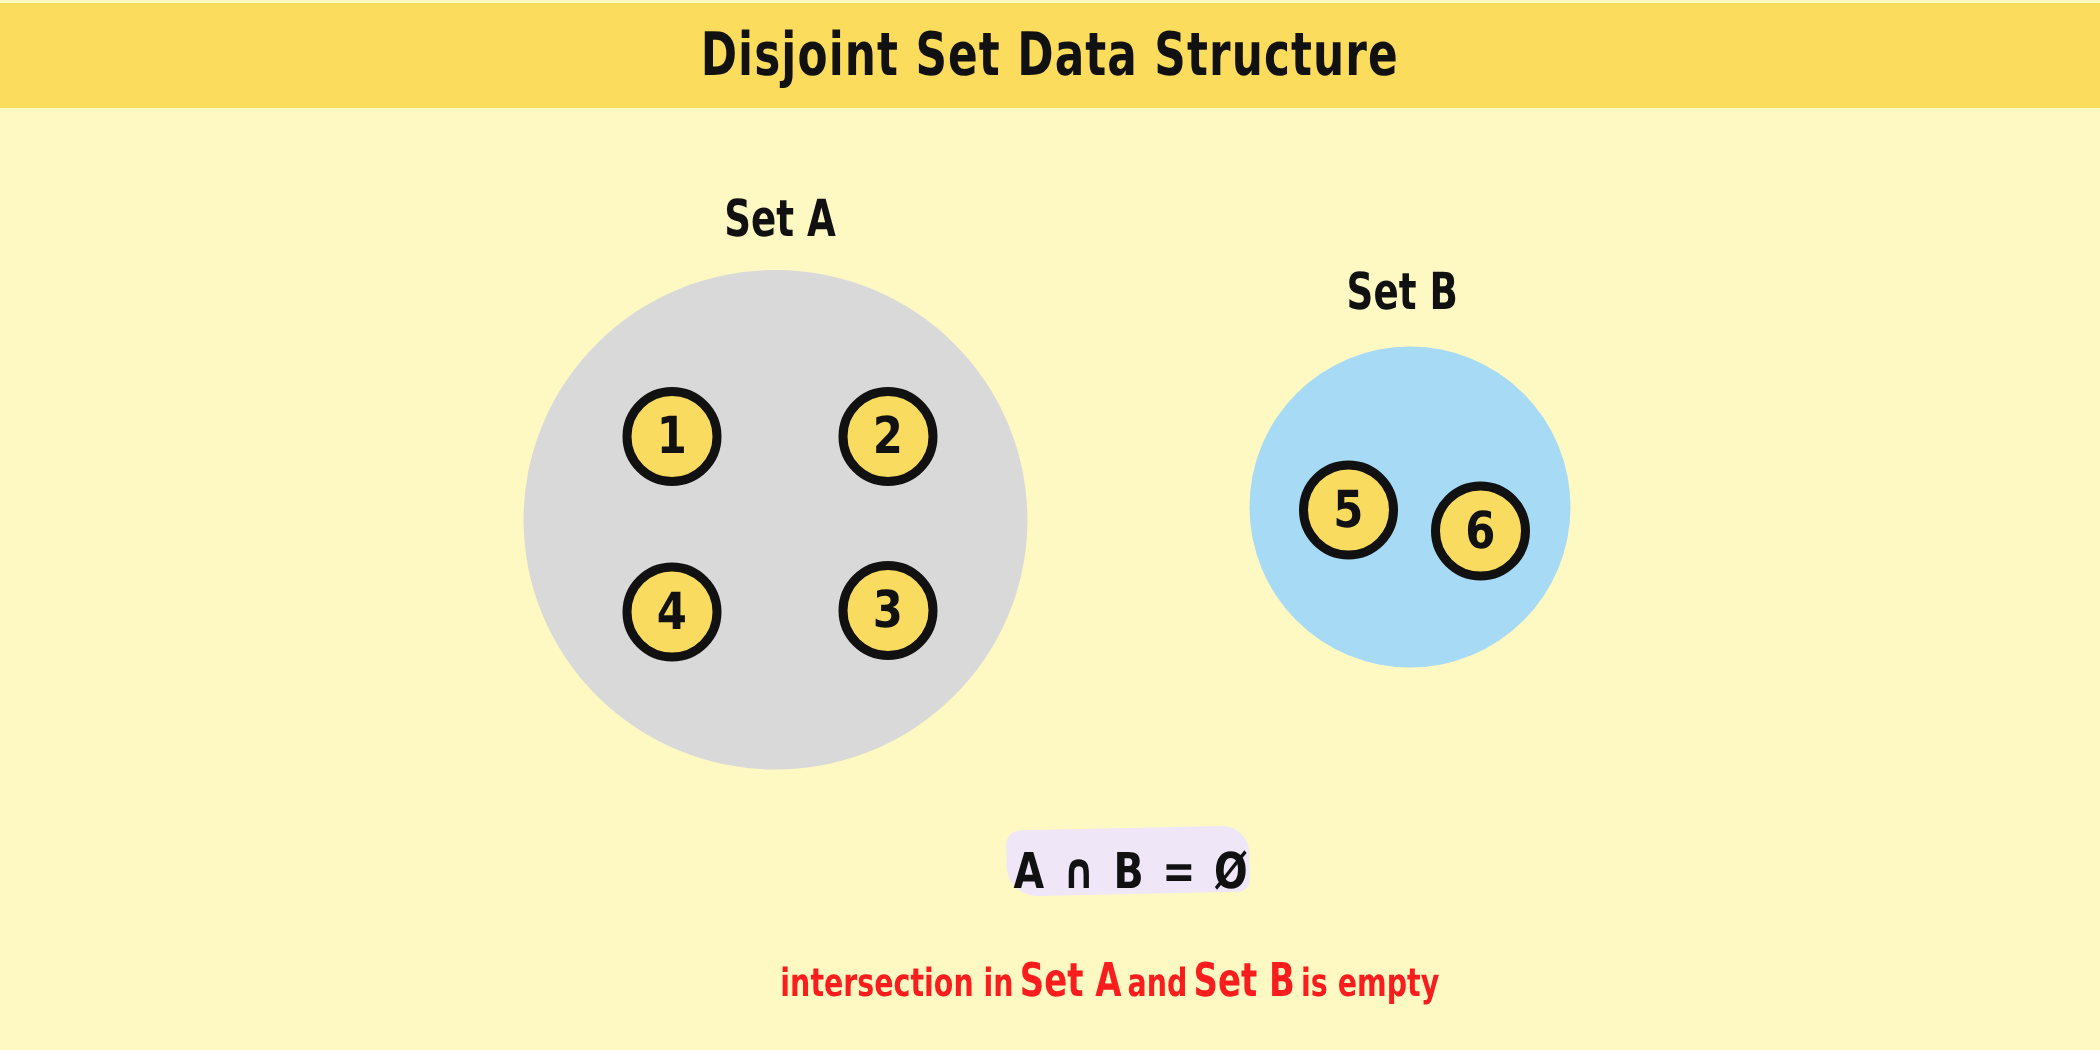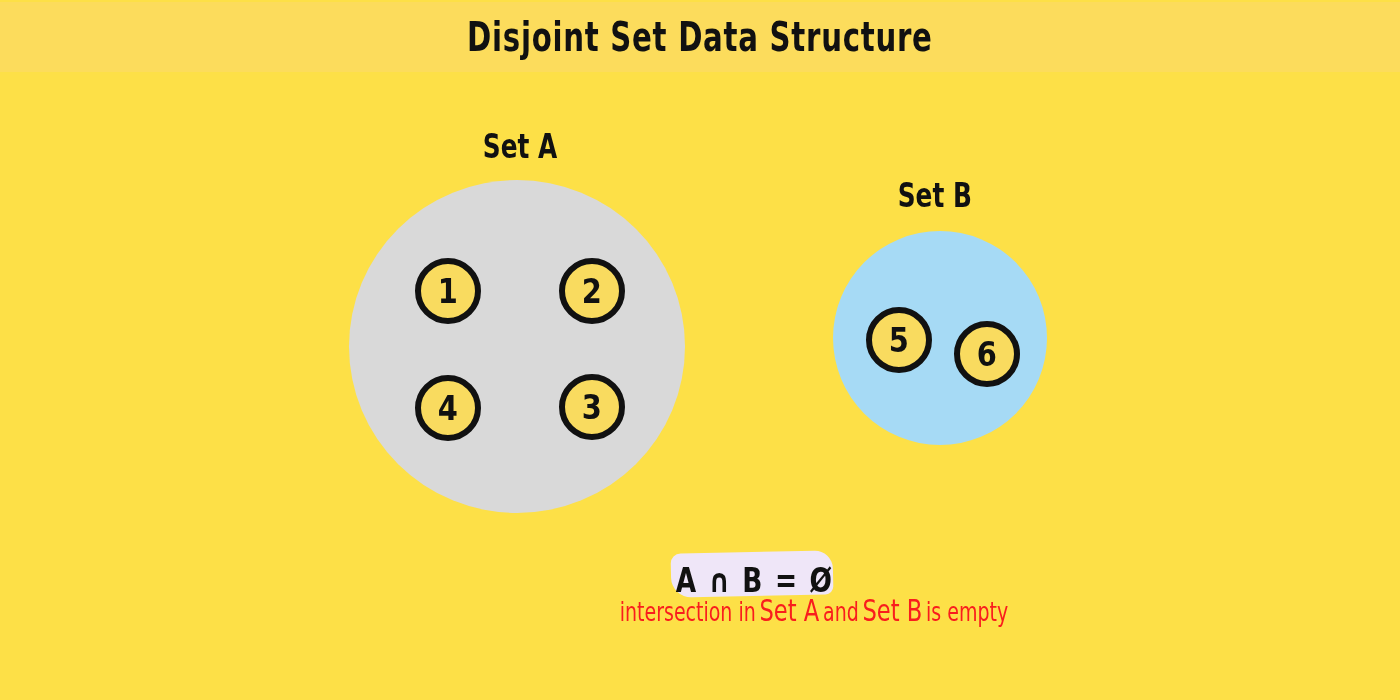--- a/index.html
+++ b/index.html
@@ -5,21 +5,21 @@
   html, body {
     margin: 0;
     padding: 0;
     background: #ffffff;
     font-family: "DejaVu Sans", "Liberation Sans", sans-serif;
   }
   .stage {
     position: relative;
     width: 1400px;
     height: 700px;
-    background: #fde047;
+    background: #fef9c3;
     overflow: hidden;
   }
   .hand {
     display: inline-block;
     transform: scaleX(0.73);
     transform-origin: center center;
     white-space: nowrap;
   }
   
   .banner {
@@ -117,25 +117,25 @@
     font-weight: bold;
     color: var(--ink_black, #111111);
     letter-spacing: 2px;
     transform: scaleX(0.8);
     white-space: nowrap;
   }
   
   .caption {
     position: absolute;
     left: 400px;
-    top: 592px;
+    top: 636px;
     width: 680px;
-    text-align: right;
+    text-align: center;
     color: var(--caption_red, #f91d1d);
-    font-weight: normal;
+    font-weight: bold;
   }
   .caption .small { font-size: 26px; }
   .caption .big { font-size: 31px; }
 </style>
 </head>
 <body>
 
 <div class="stage">
 
   <div class="banner">

